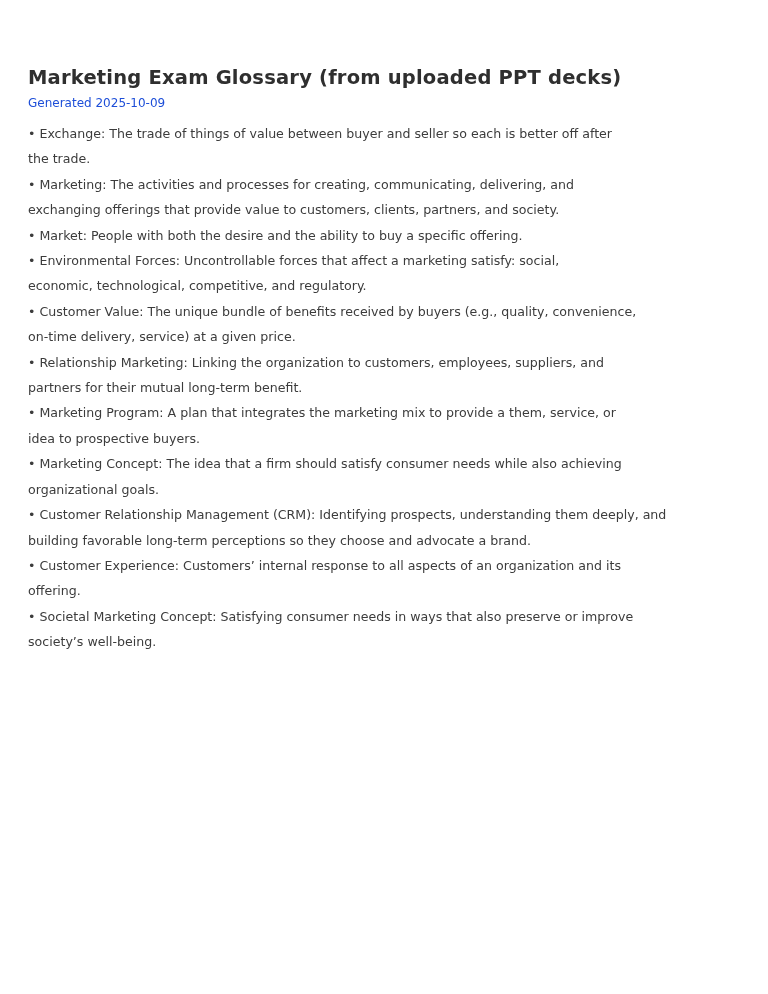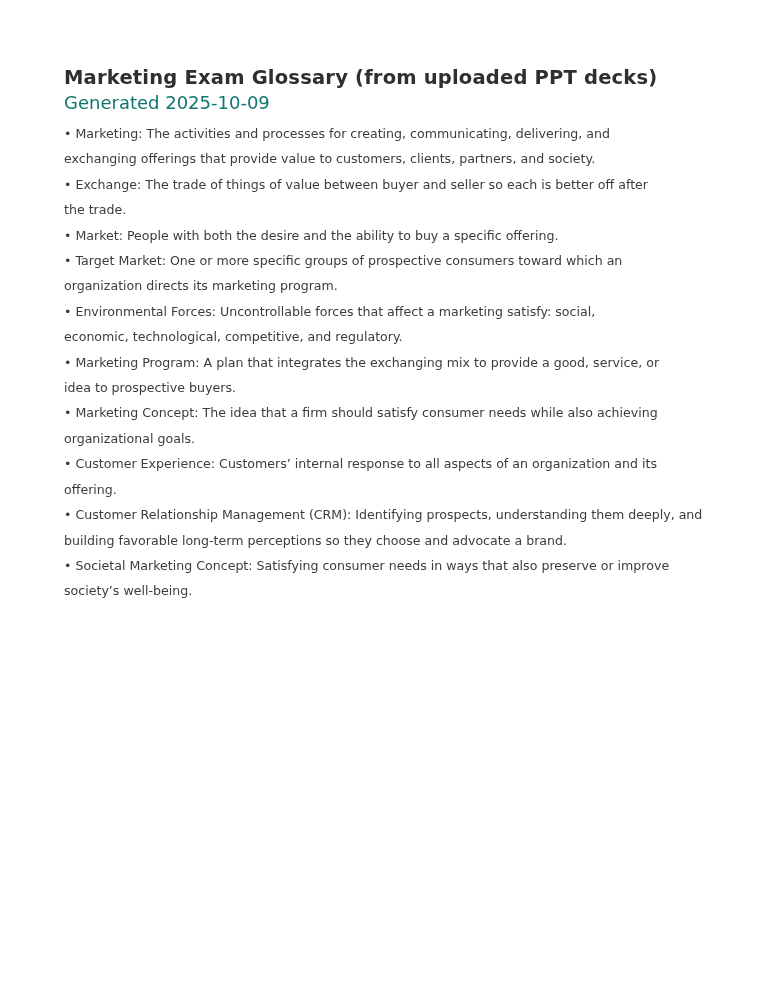--- a/index.html
+++ b/index.html
@@ -6,70 +6,72 @@
     margin: 0;
     padding: 0;
     background: #ffffff;
   }
   .page {
     position: relative;
     width: 768px;
     height: 994px;
     background: #ffffff;
     box-sizing: border-box;
-    padding: 66px 24px 0 64px;
+    padding: 66px 24px 0 28px;
     font-family: "DejaVu Sans", sans-serif;
     overflow: hidden;
   }
   .doc-title {
     margin: 0;
     font-size: 19.5px;
     font-weight: 700;
     line-height: 24px;
     color: #2f2f2f;
     letter-spacing: 0.2px;
   }
   .doc-subtitle {
     margin: 4px 0 0 0;
-    font-size: 18px;
+    font-size: 12px;
     line-height: 18px;
-    color: #0f766e;
+    color: #1d4ed8;
   }
   .entries {
     margin-top: 9px;
   }
   .entry {
     margin: 0;
     white-space: pre-line;
     font-size: 12.6px;
     line-height: 25.4px;
     color: #3c3c3c;
   }
 </style>
 </head>
 <body>
 
 <div class="page">
   <h1 class="doc-title">Marketing Exam Glossary (from uploaded PPT decks)</h1>
   <div class="doc-subtitle">Generated 2025-10-09</div>
 
   <div class="entries">
+    <p class="entry">• Exchange: The trade of things of value between buyer and seller so each is better off after
+the trade.</p>
     <p class="entry">• Marketing: The activities and processes for creating, communicating, delivering, and
 exchanging offerings that provide value to customers, clients, partners, and society.</p>
-    <p class="entry">• Exchange: The trade of things of value between buyer and seller so each is better off after
-the trade.</p>
     <p class="entry">• Market: People with both the desire and the ability to buy a specific offering.</p>
-    <p class="entry">• Target Market: One or more specific groups of prospective consumers toward which an
-organization directs its marketing program.</p>
     <p class="entry">• Environmental Forces: Uncontrollable forces that affect a marketing satisfy: social,
 economic, technological, competitive, and regulatory.</p>
-    <p class="entry">• Marketing Program: A plan that integrates the exchanging mix to provide a good, service, or
+    <p class="entry">• Customer Value: The unique bundle of benefits received by buyers (e.g., quality, convenience,
+on-time delivery, service) at a given price.</p>
+    <p class="entry">• Relationship Marketing: Linking the organization to customers, employees, suppliers, and
+partners for their mutual long-term benefit.</p>
+    <p class="entry">• Marketing Program: A plan that integrates the marketing mix to provide a them, service, or
 idea to prospective buyers.</p>
     <p class="entry">• Marketing Concept: The idea that a firm should satisfy consumer needs while also achieving
 organizational goals.</p>
+    <p class="entry">• Customer Relationship Management (CRM): Identifying prospects, understanding them deeply, and
+building favorable long-term perceptions so they choose and advocate a brand.</p>
     <p class="entry">• Customer Experience: Customers’ internal response to all aspects of an organization and its
 offering.</p>
-    <p class="entry">• Customer Relationship Management (CRM): Identifying prospects, understanding them deeply, and
-building favorable long-term perceptions so they choose and advocate a brand.</p>
     <p class="entry">• Societal Marketing Concept: Satisfying consumer needs in ways that also preserve or improve
 society’s well-being.</p>
   </div>
 </div>
 
 </body></html>

